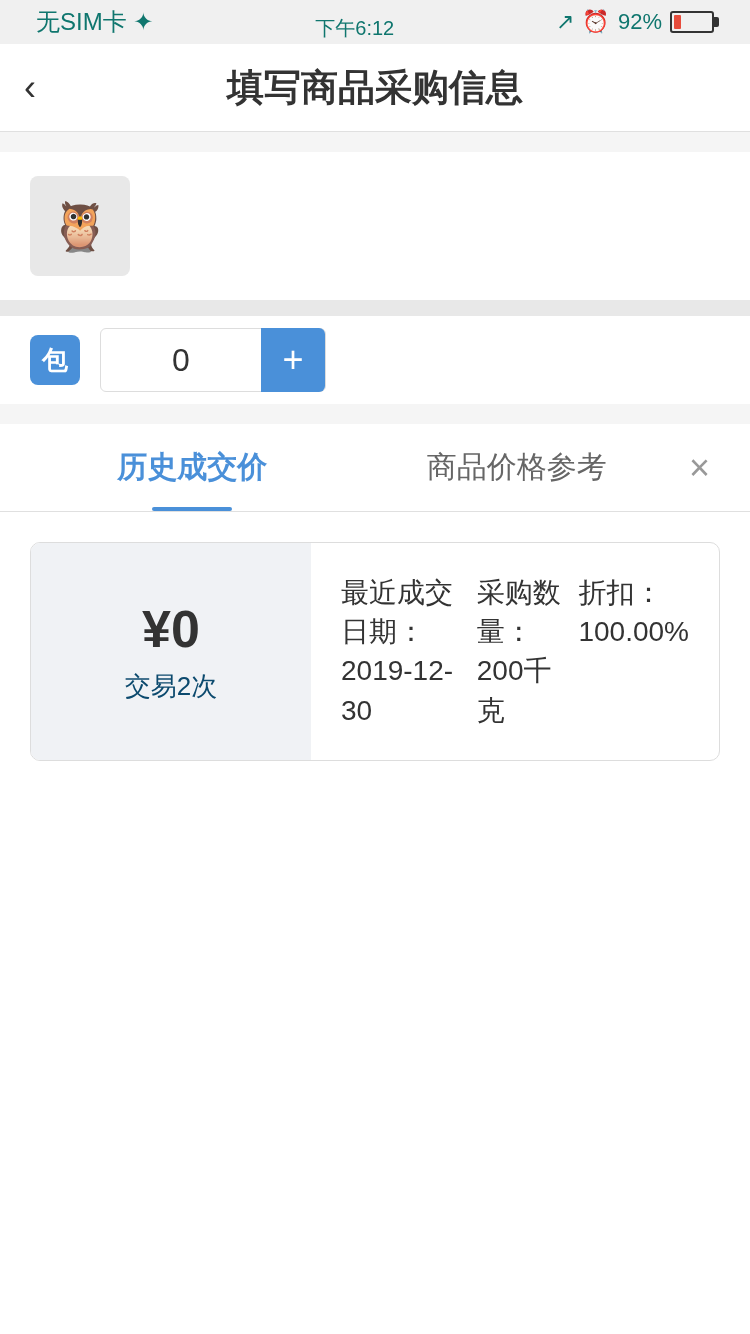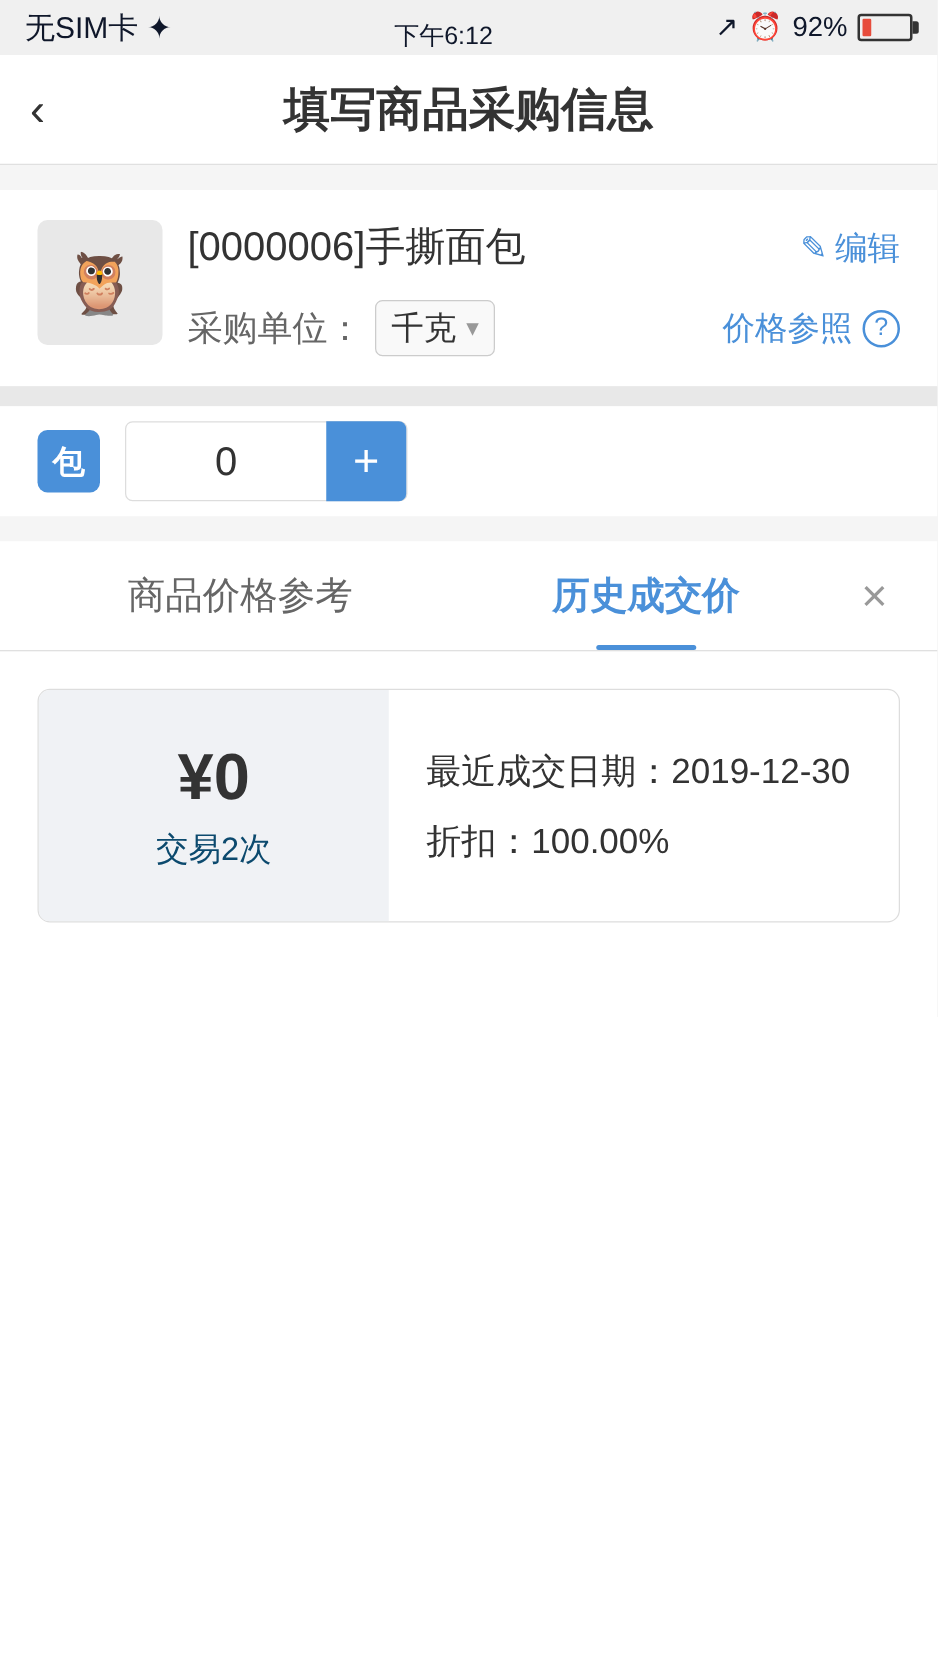--- a/index.html
+++ b/index.html
@@ -13,23 +13,23 @@
     }
 
     
     .status-bar {
       width: 750px;
       height: 44px;
       background: #f0f0f0;
       display: flex;
       align-items: center;
       justify-content: space-between;
-      padding: 0 20px;
+      padding: 0 36px;
       font-size: 24px;
-      color: #0f172a;
+      color: #0f766e;
     }
     .status-left {
       display: flex;
       align-items: center;
       gap: 8px;
     }
     .status-center {
       font-size: 20px;
       font-weight: 500;
       margin-top: 12px;
@@ -316,21 +316,21 @@
       font-weight: 600;
     }
     .history-transactions {
       font-size: 26px;
       color: #0c4a6e;
     }
     .history-right {
       flex: 1;
       padding: 30px;
       display: flex;
-      flex-direction: column;
+      flex-direction: row;
       gap: 16px;
       justify-content: center;
     }
     .history-detail-row {
       font-size: 28px;
       color: #333;
       line-height: 1.4;
     }
 
     
@@ -360,79 +360,58 @@
 <div class="nav-bar">
   <div class="nav-back">‹</div>
   <div class="nav-title">填写商品采购信息</div>
 </div>
 
 <div class="product-card">
   <div class="product-header">
     <div class="product-image">
       <span class="owl-icon">🦉</span>
     </div>
-    <div class="product-details">
-      <div class="product-name-row">
-        <span class="product-name">[0000006]手撕面包</span>
-        <div class="edit-btn">
-          <span>✎</span>
-          <span>编辑</span>
-        </div>
-      </div>
-      <div class="unit-row">
-        <div style="display:flex;align-items:center;gap:10px">
-          <span class="unit-label">采购单位：</span>
-          <div class="unit-select">
-            <span>千克</span>
-            <span style="font-size:20px;color:#999;">▾</span>
-          </div>
-        </div>
-        <div class="price-ref">
-          <span>价格参照</span>
-          <div class="help-circle">
-            <span>?</span>
-          </div>
-        </div>
-      </div>
-    </div>
   </div>
 </div>
 
 <div class="divider-thick"></div>
 
 <div class="quantity-row">
   <div class="unit-badge">包</div>
   <div class="qty-input-wrapper">
     <input class="qty-input" type="text" value="0" style="">
     <div class="qty-plus">
       <span>+</span>
     </div>
   </div>
 </div>
 
 <div class="tabs-container">
+  <div class="tab-item active">
+    <span>历史成交价</span>
+  </div>
   <div class="tab-item">
     <span>商品价格参考</span>
-  </div>
-  <div class="tab-item active">
-    <span>历史成交价</span>
   </div>
   <div class="tab-close">×</div>
 </div>
 
 <div class="history-content">
   <div class="history-card">
     <div class="history-left">
       <div class="history-price">¥0</div>
       <div class="history-transactions">交易2次</div>
     </div>
     <div class="history-right">
       <div class="history-detail-row">
         <span>最近成交日期：</span><span>2019-12-30</span>
       </div>
       <div class="history-detail-row">
+        <span>采购数量：</span><span>200千克</span>
+      </div>
+      <div class="history-detail-row">
         <span>折扣：</span><span>100.00%</span>
       </div>
     </div>
   </div>
 </div>
 
 <div class="bottom-space"></div>
 
 </body></html>

